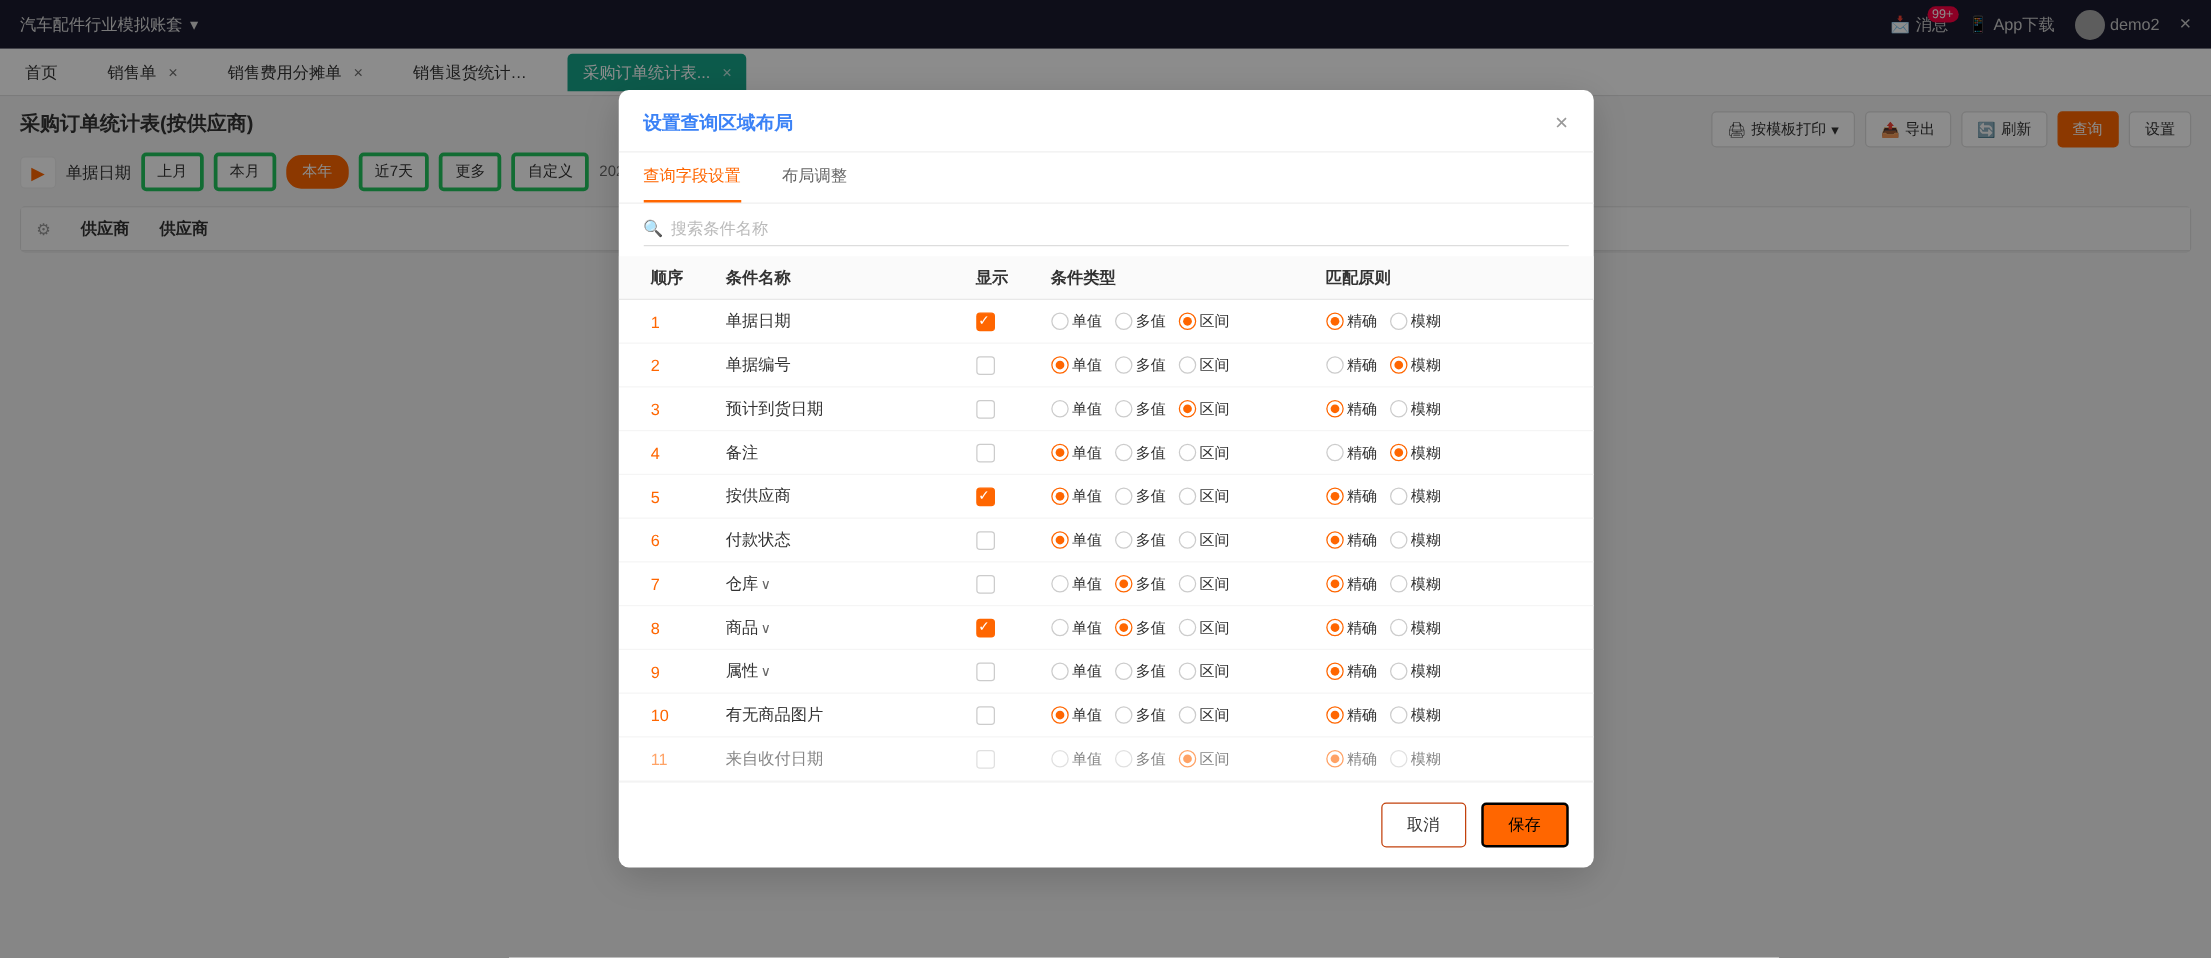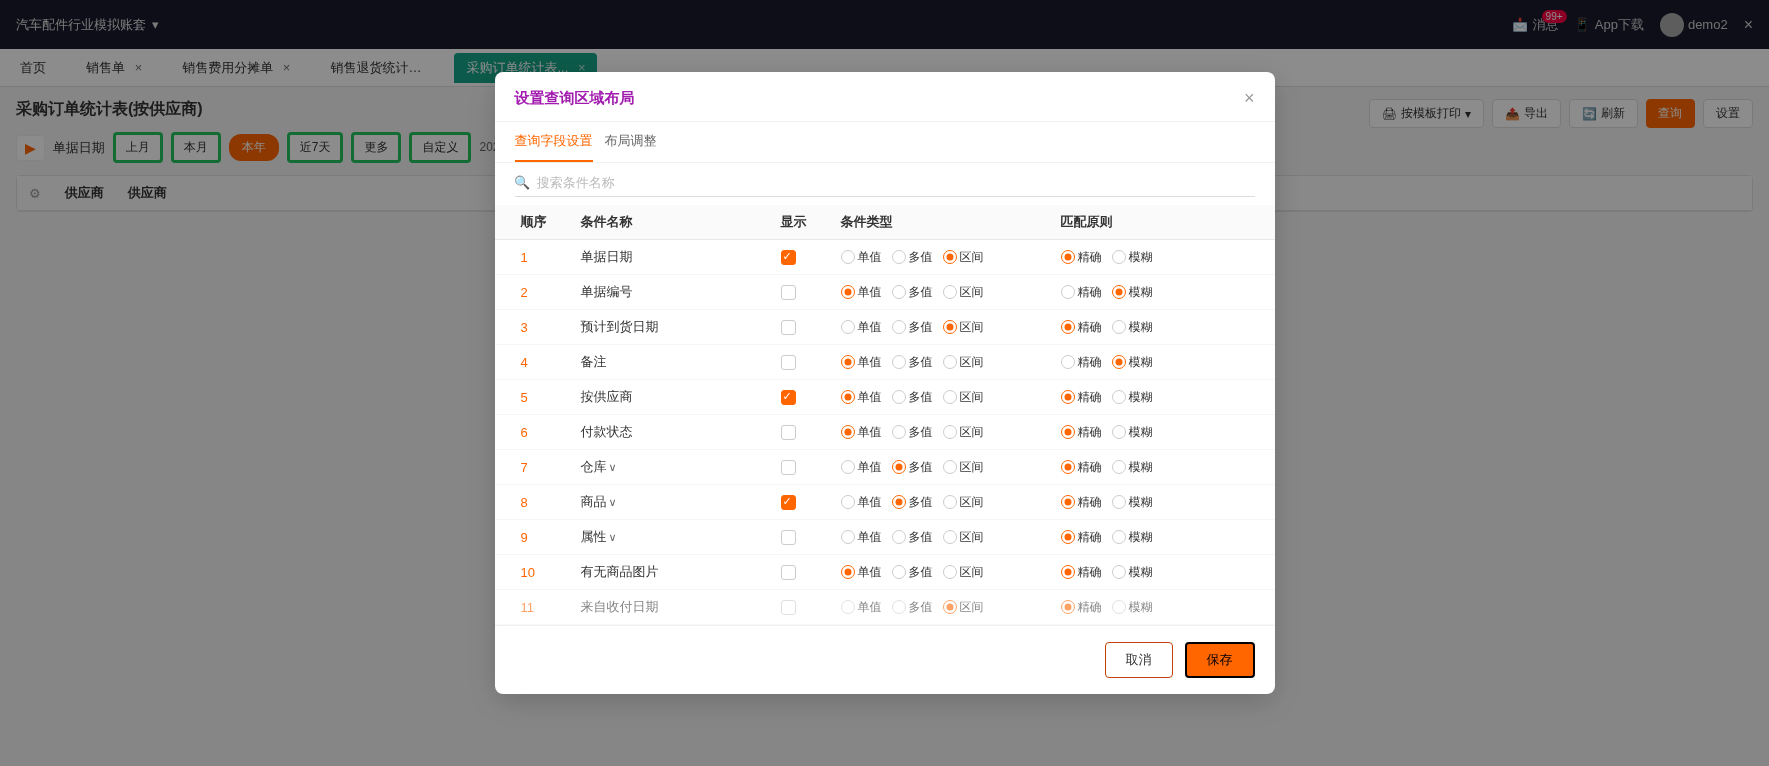--- a/index.html
+++ b/index.html
@@ -1,21 +1,21 @@
 <!DOCTYPE html>
 <html><head>
   <meta charset="utf-8">
   <style>
     * { box-sizing: border-box; margin: 0; padding: 0; }
     body { font-family: 'Microsoft YaHei', Arial, sans-serif; font-size: 13px; background: #f0f2f5; overflow: hidden; }
 
     
     .top-bar {
       background: #1a1a2e;
-      height: 49px;
+      height: 39px;
       display: flex;
       align-items: center;
       justify-content: space-between;
       padding: 0 16px;
       color: #ccc;
     }
     .top-bar-left { font-size: 13px; color: #ddd; display: flex; align-items: center; gap: 6px; }
     .top-bar-right { display: flex; align-items: center; gap: 16px; font-size: 13px; color: #ccc; }
     .top-bar-right .notif { display: flex; align-items: center; gap: 4px; position: relative; }
     .badge { background: #f04; color: #fff; border-radius: 10px; font-size: 10px; padding: 1px 4px; position: absolute; top: -6px; right: -8px; }
@@ -104,25 +104,25 @@
       flex-direction: column;
       overflow: hidden;
     }
     .dialog-header {
       display: flex;
       align-items: center;
       justify-content: space-between;
       padding: 16px 20px 12px 20px;
       border-bottom: 1px solid #f0f0f0;
     }
-    .dialog-title { font-size: 15px; font-weight: 600; color: #a21caf; }
+    .dialog-title { font-size: 15px; font-weight: 600; color: #3b82f6; }
     .dialog-close { cursor: pointer; color: #999; font-size: 18px; }
 
     
-    .dialog-tabs { display: flex; padding: 0 20px; border-bottom: 1px solid #f0f0f0; gap: 12px; }
+    .dialog-tabs { display: flex; padding: 0 20px; border-bottom: 1px solid #f0f0f0; gap: 33px; }
     .dialog-tab { padding: 10px 0; cursor: pointer; font-size: 13px; color: #666; border-bottom: 2px solid transparent; }
     .dialog-tab.active { color: #f60; border-bottom-color: #f60; font-weight: 500; }
 
     
     .dialog-search { padding: 12px 20px 8px 20px; }
     .search-box { display: flex; align-items: center; border-bottom: 1px solid #ddd; padding-bottom: 6px; gap: 6px; }
     .search-box input { border: none; outline: none; font-size: 13px; color: #333; width: 200px; }
     .search-box input::placeholder { color: #bbb; }
 
     

